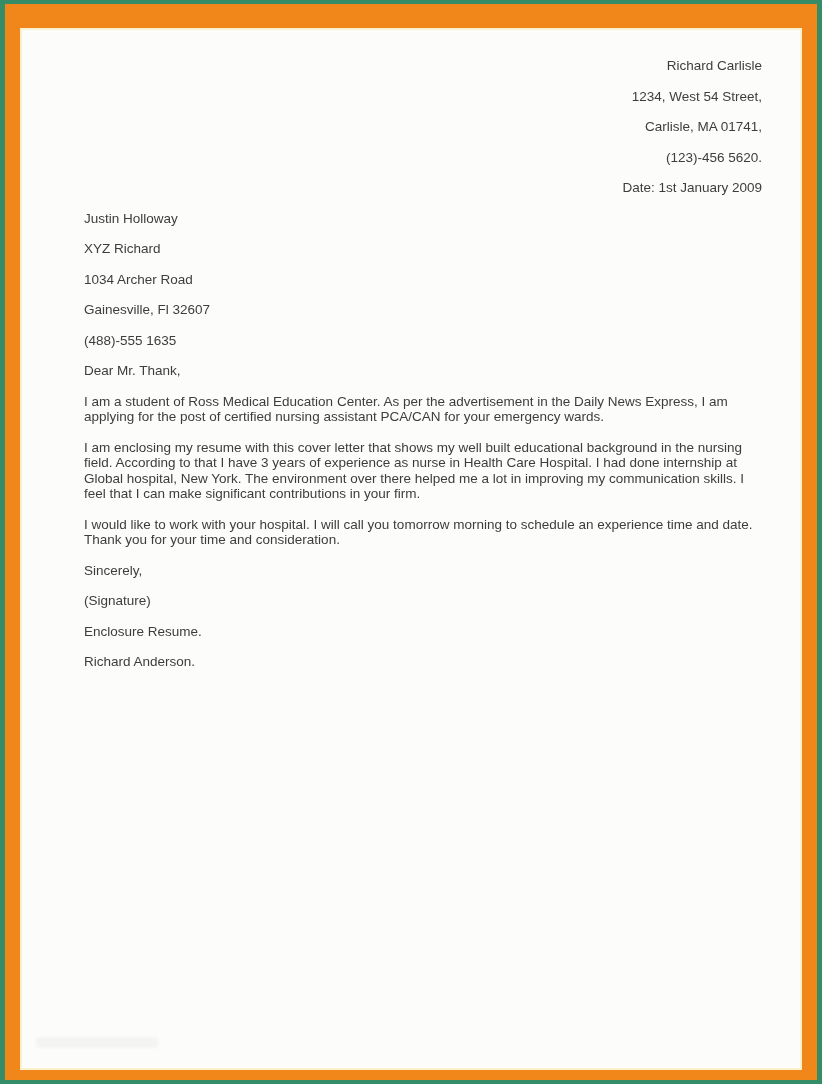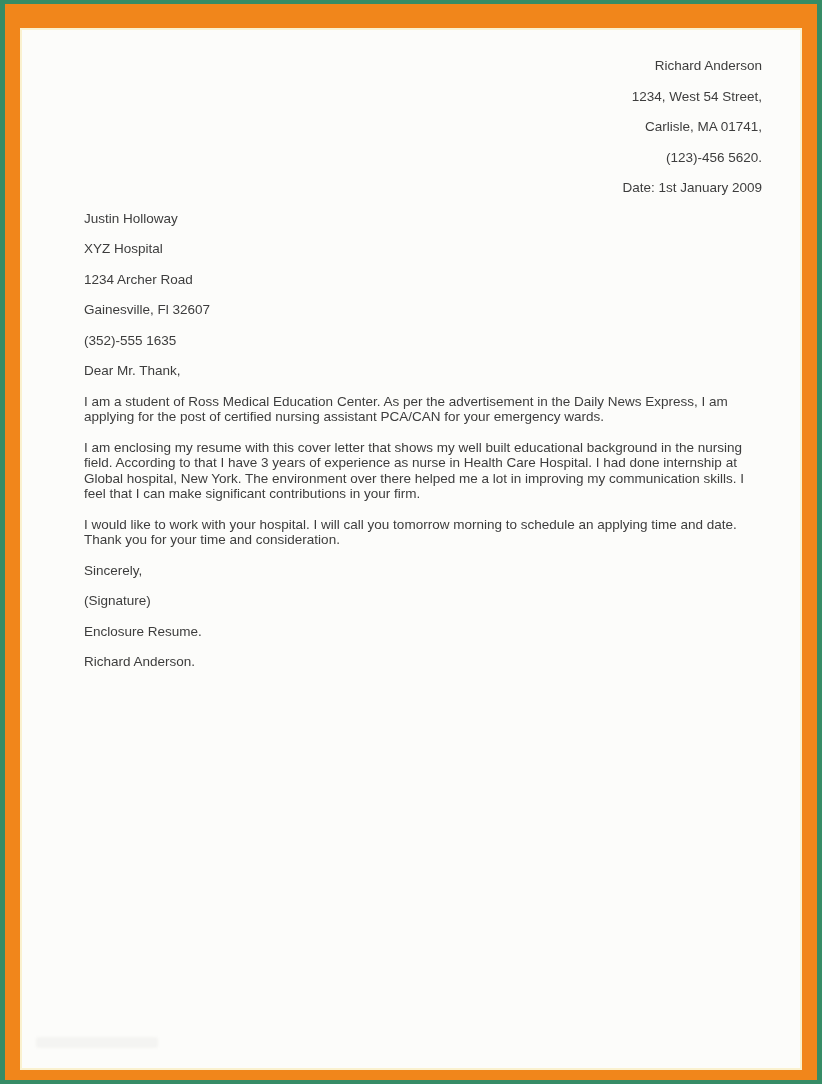--- a/index.html
+++ b/index.html
@@ -48,41 +48,41 @@
   }
 </style>
 </head>
 <body>
 
 <div class="frame-outer">
   <div class="frame-inner">
     <div class="page">
 
       <div class="sender-block">
-        <p>Richard Anderson</p>
+        <p>Richard Carlisle</p>
         <p>1234, West 54 Street,</p>
         <p>Carlisle, MA 01741,</p>
         <p>(123)-456 5620.</p>
       </div>
 
       <p class="date-line">Date: 1st January 2009</p>
 
       <div class="recipient-block">
         <p>Justin Holloway</p>
-        <p>XYZ Hospital</p>
-        <p>1234 Archer Road</p>
+        <p>XYZ Richard</p>
+        <p>1034 Archer Road</p>
         <p>Gainesville, Fl 32607</p>
-        <p>(352)-555 1635</p>
+        <p>(488)-555 1635</p>
       </div>
 
       <p>Dear Mr. Thank,</p>
 
       <p class="body-paragraph">I am a student of Ross Medical Education Center. As per the advertisement in the Daily News Express, I am applying for the post of certified nursing assistant PCA/CAN for your emergency wards.</p>
       <p class="body-paragraph">I am enclosing my resume with this cover letter that shows my well built educational background in the nursing field. According to that I have 3 years of experience as nurse in Health Care Hospital. I had done internship at Global hospital, New York. The environment over there helped me a lot in improving my communication skills. I feel that I can make significant contributions in your firm.</p>
-      <p class="body-paragraph">I would like to work with your hospital. I will call you tomorrow morning to schedule an applying time and date. Thank you for your time and consideration.</p>
+      <p class="body-paragraph">I would like to work with your hospital. I will call you tomorrow morning to schedule an experience time and date. Thank you for your time and consideration.</p>
 
       <p>Sincerely,</p>
       <p>(Signature)</p>
       <p>Enclosure Resume.</p>
       <p>Richard Anderson.</p>
 
       <div class="watermark"></div>
 
     </div>
   </div>

